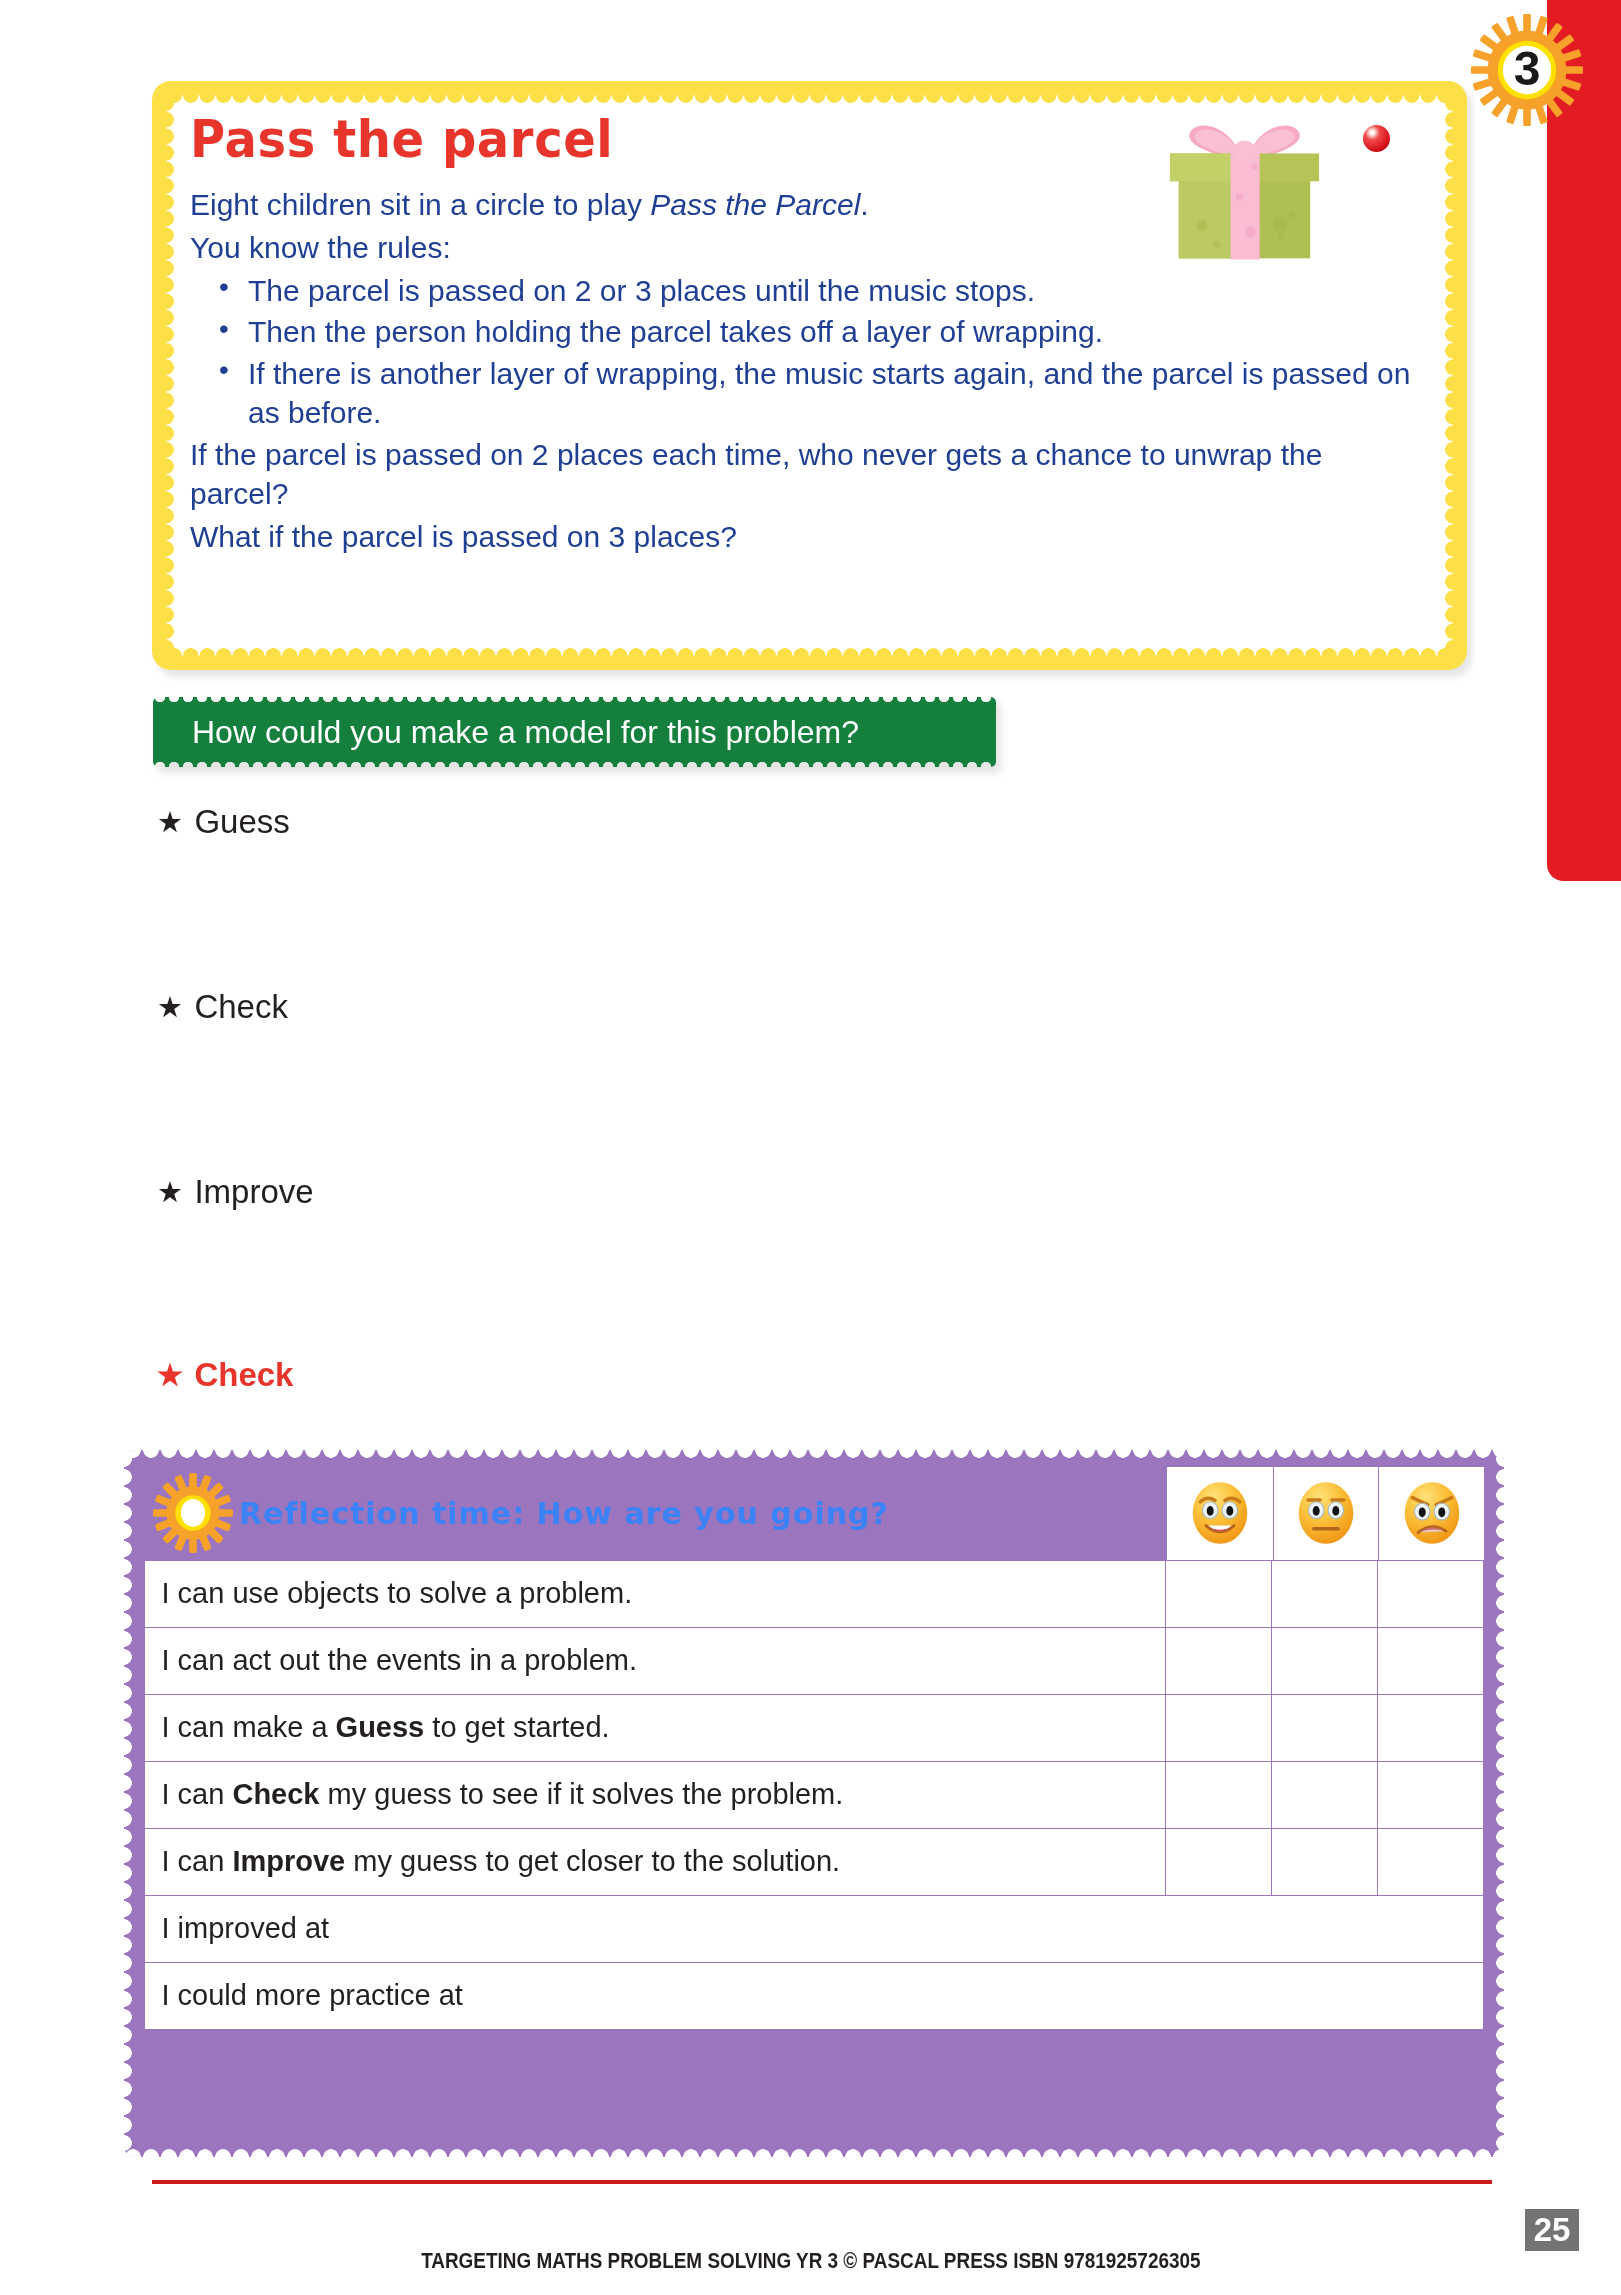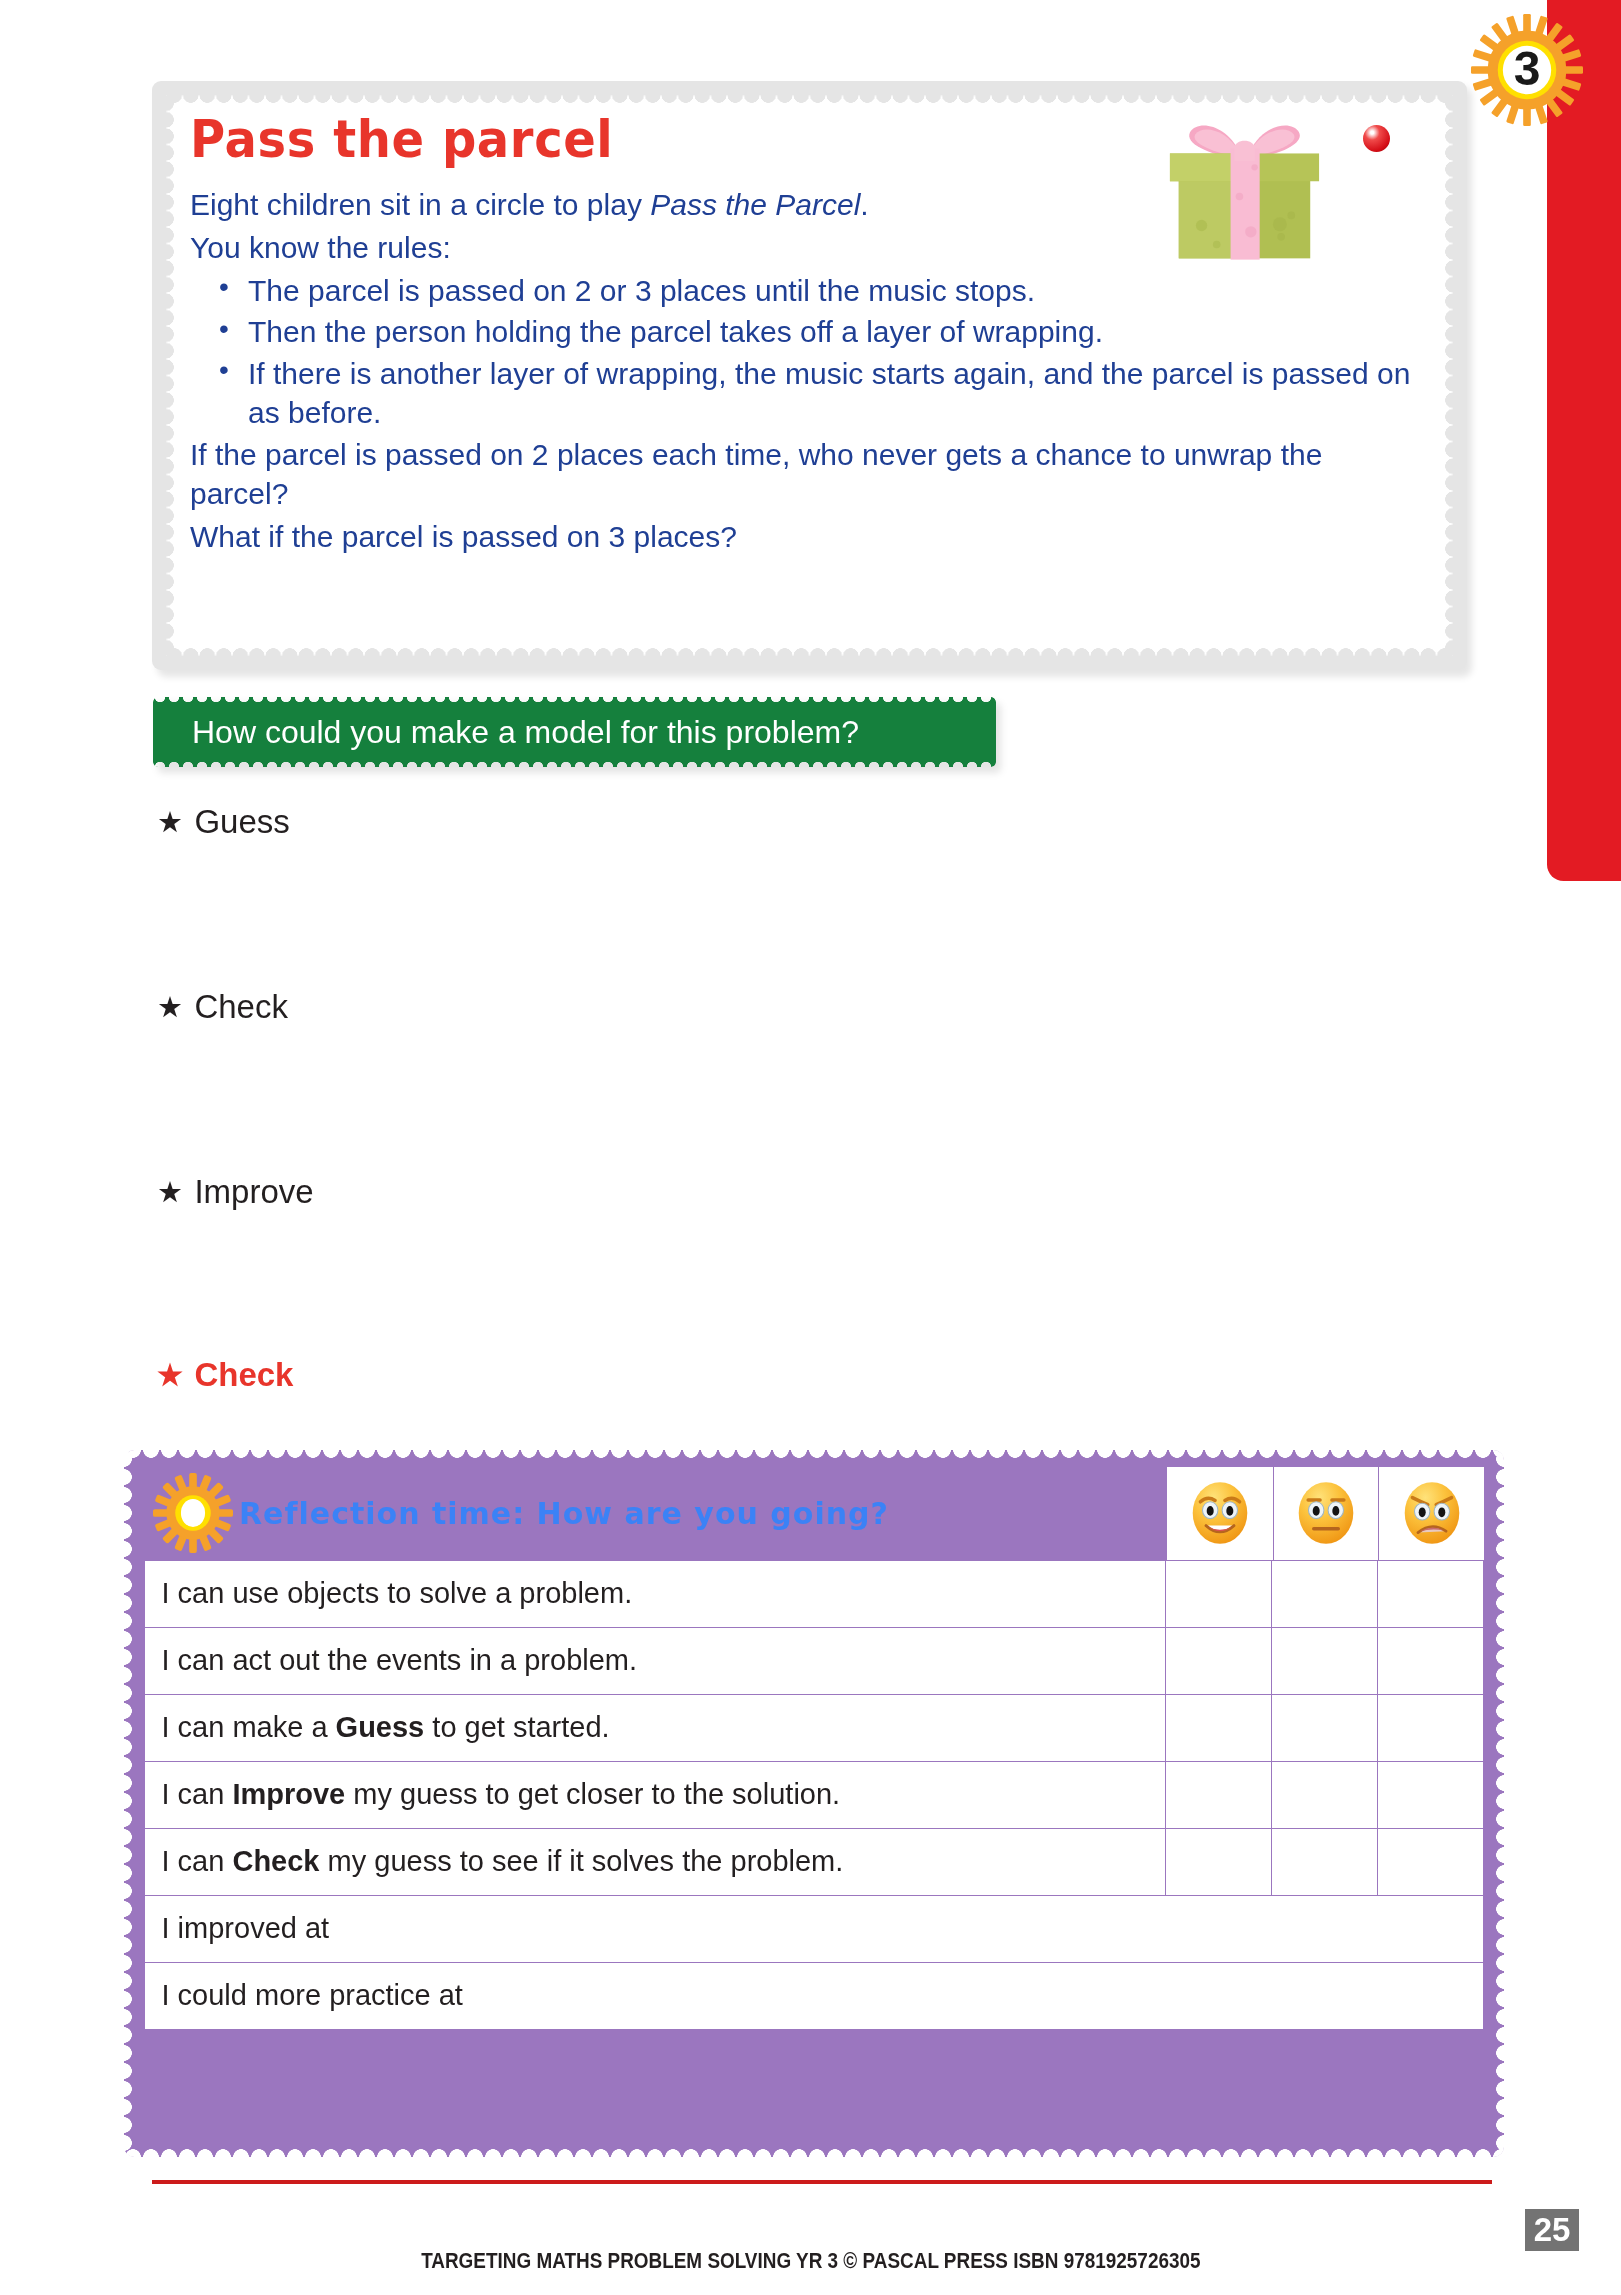--- a/index.html
+++ b/index.html
@@ -81,22 +81,22 @@
     box-sizing: border-box;
   }
 
   
   .problem-box {
     position: absolute;
     left: 152px;
     top: 81px;
     width: 1315px;
     height: 589px;
-    background: #e5e5e5;
-    border-radius: 9px;
+    background: #fde047;
+    border-radius: 19px;
     box-shadow: 5px 6.3px 7.6px rgba(0,0,0,0.10);
     box-sizing: border-box;
   }
   .scallop-mask {
     position: absolute;
     left: 14px; top: 14px; right: 14px; bottom: 14px;
     background: #ffffff;
     --s: 16.5px;
     -webkit-mask:
       radial-gradient(circle at 50% 100%, #0000 7.6px, #000 8px) 0 0/var(--s) 100% repeat-x,
@@ -608,27 +608,27 @@
           <td class="tick"></td>
           <td class="tick"></td>
         </tr>
         <tr>
           <td><span>I can make a </span><b>Guess</b><span> to get started.</span></td>
           <td class="tick"></td>
           <td class="tick"></td>
           <td class="tick"></td>
         </tr>
         <tr>
-          <td><span>I can </span><b>Improve</b><span> my guess to get closer to the solution.</span></td>
+          <td><span>I can </span><b>Check</b><span> my guess to see if it solves the problem.</span></td>
           <td class="tick"></td>
           <td class="tick"></td>
           <td class="tick"></td>
         </tr>
         <tr>
-          <td><span>I can </span><b>Check</b><span> my guess to see if it solves the problem.</span></td>
+          <td><span>I can </span><b>Improve</b><span> my guess to get closer to the solution.</span></td>
           <td class="tick"></td>
           <td class="tick"></td>
           <td class="tick"></td>
         </tr>
         <tr>
           <td colspan="4">I improved at</td>
         </tr>
         <tr>
           <td colspan="4">I could more practice at</td>
         </tr>

